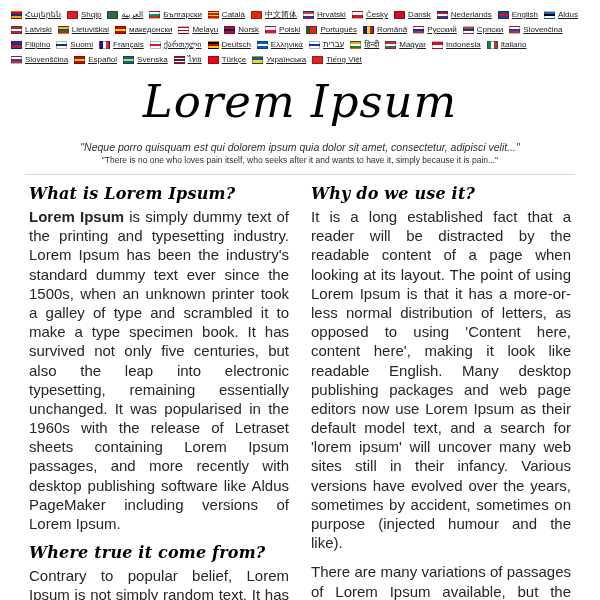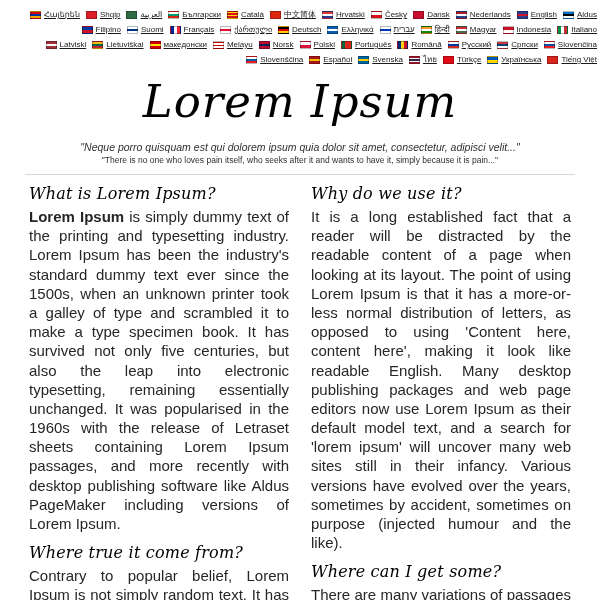--- a/index.html
+++ b/index.html
@@ -1,38 +1,38 @@
 <!DOCTYPE html>
 <html><head>
 <meta charset="utf-8">
 <style>
   html,body{margin:0;padding:0;background:#fff;}
   body{width:600px;height:600px;overflow:hidden;font-family:"Liberation Sans",sans-serif;color:#222;}
 
   
   .lang-bar{padding-top:7px;}
-  .lang-row{text-align:right;line-height:14px;white-space:nowrap;padding-left:8px;}
+  .lang-row{text-align:left;line-height:14px;white-space:nowrap;padding-left:8px;}
   .lang{display:inline-flex;align-items:center;margin:0 3px;cursor:pointer;}
   .flag{width:11px;height:8px;display:inline-block;box-sizing:border-box;
         border:1px solid rgba(0,0,0,.28);margin-right:3px;flex:none;}
   .lang-label{font-size:8px;color:#1a1a1a;text-decoration:underline;}
 
   
   .site-title{font-family:"DejaVu Serif",serif;font-style:italic;font-weight:normal;
               font-size:45px;text-align:center;margin:8px 0 0;color:#000;letter-spacing:1px;}
   .quote{text-align:center;margin-top:13px;color:#2f2f2f;}
   .quote-latin{font-size:10.5px;font-style:italic;}
   .quote-english{font-size:8.5px;margin-top:2px;}
 
   .rule{border:none;border-top:1px solid #d7d7d7;margin:9px 25px 0;}
 
   
   .cols{display:flex;gap:22px;padding:2px 29px 0;}
   .col{flex:1;min-width:0;}
-  h2.sec{font-family:"DejaVu Serif",serif;font-style:italic;font-weight:normal;
+  h2.sec{font-family:"DejaVu Serif",serif;font-style:italic;font-weight:bold;
          font-size:16px;color:#000;margin:7px 0 3px;letter-spacing:.2px;}
   p.body{font-size:15px;line-height:1.28;text-align:justify;margin:4px 0 10px;color:#262626;}
 
   
   .generator{display:flex;align-items:flex-start;margin-top:8px;font-size:10px;}
   .count-input{width:24px;height:16px;border:1px solid #9a9a9a;border-radius:2px;
                text-align:center;font-size:10px;margin:11px 10px 0 8px;font-family:inherit;}
   .radio-group{display:flex;flex-direction:column;gap:1px;}
   .radio-row{display:flex;align-items:flex-end;gap:4px;cursor:pointer;line-height:13px;margin-top:36px;}
   .radio{width:9px;height:9px;border:1px solid #555;border-radius:50%;background:#fff;
@@ -82,20 +82,54 @@
           <span class="flag" style="background: linear-gradient(rgb(174, 28, 40) 0%, rgb(174, 28, 40) 33.3333%, rgb(255, 255, 255) 33.3333%, rgb(255, 255, 255) 66.6667%, rgb(33, 70, 139) 66.6667%, rgb(33, 70, 139) 100%);"></span>
           <span class="lang-label">Nederlands</span>
         </span><span class="lang">
           <span class="flag" style="background: linear-gradient(rgb(43, 63, 142) 0%, rgb(43, 63, 142) 33.3333%, rgb(207, 20, 43) 33.3333%, rgb(207, 20, 43) 66.6667%, rgb(43, 63, 142) 66.6667%, rgb(43, 63, 142) 100%);"></span>
           <span class="lang-label">English</span>
         </span><span class="lang">
           <span class="flag" style="background: linear-gradient(rgb(0, 114, 206) 0%, rgb(0, 114, 206) 33.3333%, rgb(0, 0, 0) 33.3333%, rgb(0, 0, 0) 66.6667%, rgb(255, 255, 255) 66.6667%, rgb(255, 255, 255) 100%);"></span>
           <span class="lang-label">Aldus</span>
         </span></div>
       <div class="lang-row"><span class="lang">
+          <span class="flag" style="background: linear-gradient(rgb(158, 48, 57) 0%, rgb(158, 48, 57) 33.3333%, rgb(255, 255, 255) 33.3333%, rgb(255, 255, 255) 66.6667%, rgb(158, 48, 57) 66.6667%, rgb(158, 48, 57) 100%);"></span>
+          <span class="lang-label">Latviski</span>
+        </span><span class="lang">
+          <span class="flag" style="background: linear-gradient(rgb(253, 185, 19) 0%, rgb(253, 185, 19) 33.3333%, rgb(0, 106, 68) 33.3333%, rgb(0, 106, 68) 66.6667%, rgb(193, 39, 45) 66.6667%, rgb(193, 39, 45) 100%);"></span>
+          <span class="lang-label">Lietuviškai</span>
+        </span><span class="lang">
+          <span class="flag" style="background: linear-gradient(rgb(210, 0, 0) 0%, rgb(210, 0, 0) 33.3333%, rgb(255, 230, 0) 33.3333%, rgb(255, 230, 0) 66.6667%, rgb(210, 0, 0) 66.6667%, rgb(210, 0, 0) 100%);"></span>
+          <span class="lang-label">македонски</span>
+        </span><span class="lang">
+          <span class="flag" style="background: linear-gradient(rgb(204, 0, 1) 0%, rgb(204, 0, 1) 25%, rgb(255, 255, 255) 25%, rgb(255, 255, 255) 50%, rgb(204, 0, 1) 50%, rgb(204, 0, 1) 75%, rgb(255, 255, 255) 75%, rgb(255, 255, 255) 100%);"></span>
+          <span class="lang-label">Melayu</span>
+        </span><span class="lang">
+          <span class="flag" style="background: linear-gradient(rgb(186, 12, 47) 0%, rgb(186, 12, 47) 33.3333%, rgb(0, 32, 91) 33.3333%, rgb(0, 32, 91) 66.6667%, rgb(186, 12, 47) 66.6667%, rgb(186, 12, 47) 100%);"></span>
+          <span class="lang-label">Norsk</span>
+        </span><span class="lang">
+          <span class="flag" style="background: linear-gradient(rgb(255, 255, 255) 0%, rgb(255, 255, 255) 50%, rgb(220, 20, 60) 50%, rgb(220, 20, 60) 100%);"></span>
+          <span class="lang-label">Polski</span>
+        </span><span class="lang">
+          <span class="flag" style="background: linear-gradient(to right, rgb(4, 106, 56) 0%, rgb(4, 106, 56) 33.3333%, rgb(218, 41, 28) 33.3333%, rgb(218, 41, 28) 66.6667%, rgb(218, 41, 28) 66.6667%, rgb(218, 41, 28) 100%);"></span>
+          <span class="lang-label">Português</span>
+        </span><span class="lang">
+          <span class="flag" style="background: linear-gradient(to right, rgb(0, 43, 127) 0%, rgb(0, 43, 127) 33.3333%, rgb(252, 209, 22) 33.3333%, rgb(252, 209, 22) 66.6667%, rgb(206, 17, 38) 66.6667%, rgb(206, 17, 38) 100%);"></span>
+          <span class="lang-label">Română</span>
+        </span><span class="lang">
+          <span class="flag" style="background: linear-gradient(rgb(255, 255, 255) 0%, rgb(255, 255, 255) 33.3333%, rgb(0, 57, 166) 33.3333%, rgb(0, 57, 166) 66.6667%, rgb(213, 43, 30) 66.6667%, rgb(213, 43, 30) 100%);"></span>
+          <span class="lang-label">Русский</span>
+        </span><span class="lang">
+          <span class="flag" style="background: linear-gradient(rgb(198, 54, 60) 0%, rgb(198, 54, 60) 33.3333%, rgb(12, 64, 118) 33.3333%, rgb(12, 64, 118) 66.6667%, rgb(255, 255, 255) 66.6667%, rgb(255, 255, 255) 100%);"></span>
+          <span class="lang-label">Српски</span>
+        </span><span class="lang">
+          <span class="flag" style="background: linear-gradient(rgb(255, 255, 255) 0%, rgb(255, 255, 255) 33.3333%, rgb(11, 78, 162) 33.3333%, rgb(11, 78, 162) 66.6667%, rgb(238, 28, 37) 66.6667%, rgb(238, 28, 37) 100%);"></span>
+          <span class="lang-label">Slovenčina</span>
+        </span></div>
+      <div class="lang-row"><span class="lang">
           <span class="flag" style="background: linear-gradient(rgb(0, 56, 168) 0%, rgb(0, 56, 168) 50%, rgb(206, 17, 38) 50%, rgb(206, 17, 38) 100%);"></span>
           <span class="lang-label">Filipino</span>
         </span><span class="lang">
           <span class="flag" style="background: linear-gradient(rgb(255, 255, 255) 0%, rgb(255, 255, 255) 33.3333%, rgb(0, 53, 128) 33.3333%, rgb(0, 53, 128) 66.6667%, rgb(255, 255, 255) 66.6667%, rgb(255, 255, 255) 100%);"></span>
           <span class="lang-label">Suomi</span>
         </span><span class="lang">
           <span class="flag" style="background: linear-gradient(to right, rgb(0, 35, 149) 0%, rgb(0, 35, 149) 33.3333%, rgb(255, 255, 255) 33.3333%, rgb(255, 255, 255) 66.6667%, rgb(237, 41, 57) 66.6667%, rgb(237, 41, 57) 100%);"></span>
           <span class="lang-label">Français</span>
         </span><span class="lang">
           <span class="flag" style="background: linear-gradient(rgb(255, 255, 255) 0%, rgb(255, 255, 255) 33.3333%, rgb(232, 17, 45) 33.3333%, rgb(232, 17, 45) 66.6667%, rgb(255, 255, 255) 66.6667%, rgb(255, 255, 255) 100%);"></span>
@@ -114,54 +148,20 @@
           <span class="lang-label">हिन्दी</span>
         </span><span class="lang">
           <span class="flag" style="background: linear-gradient(rgb(206, 41, 57) 0%, rgb(206, 41, 57) 33.3333%, rgb(255, 255, 255) 33.3333%, rgb(255, 255, 255) 66.6667%, rgb(71, 112, 80) 66.6667%, rgb(71, 112, 80) 100%);"></span>
           <span class="lang-label">Magyar</span>
         </span><span class="lang">
           <span class="flag" style="background: linear-gradient(rgb(206, 17, 38) 0%, rgb(206, 17, 38) 50%, rgb(255, 255, 255) 50%, rgb(255, 255, 255) 100%);"></span>
           <span class="lang-label">Indonesia</span>
         </span><span class="lang">
           <span class="flag" style="background: linear-gradient(to right, rgb(0, 146, 70) 0%, rgb(0, 146, 70) 33.3333%, rgb(255, 255, 255) 33.3333%, rgb(255, 255, 255) 66.6667%, rgb(206, 43, 55) 66.6667%, rgb(206, 43, 55) 100%);"></span>
           <span class="lang-label">Italiano</span>
-        </span></div>
-      <div class="lang-row"><span class="lang">
-          <span class="flag" style="background: linear-gradient(rgb(158, 48, 57) 0%, rgb(158, 48, 57) 33.3333%, rgb(255, 255, 255) 33.3333%, rgb(255, 255, 255) 66.6667%, rgb(158, 48, 57) 66.6667%, rgb(158, 48, 57) 100%);"></span>
-          <span class="lang-label">Latviski</span>
-        </span><span class="lang">
-          <span class="flag" style="background: linear-gradient(rgb(253, 185, 19) 0%, rgb(253, 185, 19) 33.3333%, rgb(0, 106, 68) 33.3333%, rgb(0, 106, 68) 66.6667%, rgb(193, 39, 45) 66.6667%, rgb(193, 39, 45) 100%);"></span>
-          <span class="lang-label">Lietuviškai</span>
-        </span><span class="lang">
-          <span class="flag" style="background: linear-gradient(rgb(210, 0, 0) 0%, rgb(210, 0, 0) 33.3333%, rgb(255, 230, 0) 33.3333%, rgb(255, 230, 0) 66.6667%, rgb(210, 0, 0) 66.6667%, rgb(210, 0, 0) 100%);"></span>
-          <span class="lang-label">македонски</span>
-        </span><span class="lang">
-          <span class="flag" style="background: linear-gradient(rgb(204, 0, 1) 0%, rgb(204, 0, 1) 25%, rgb(255, 255, 255) 25%, rgb(255, 255, 255) 50%, rgb(204, 0, 1) 50%, rgb(204, 0, 1) 75%, rgb(255, 255, 255) 75%, rgb(255, 255, 255) 100%);"></span>
-          <span class="lang-label">Melayu</span>
-        </span><span class="lang">
-          <span class="flag" style="background: linear-gradient(rgb(186, 12, 47) 0%, rgb(186, 12, 47) 33.3333%, rgb(0, 32, 91) 33.3333%, rgb(0, 32, 91) 66.6667%, rgb(186, 12, 47) 66.6667%, rgb(186, 12, 47) 100%);"></span>
-          <span class="lang-label">Norsk</span>
-        </span><span class="lang">
-          <span class="flag" style="background: linear-gradient(rgb(255, 255, 255) 0%, rgb(255, 255, 255) 50%, rgb(220, 20, 60) 50%, rgb(220, 20, 60) 100%);"></span>
-          <span class="lang-label">Polski</span>
-        </span><span class="lang">
-          <span class="flag" style="background: linear-gradient(to right, rgb(4, 106, 56) 0%, rgb(4, 106, 56) 33.3333%, rgb(218, 41, 28) 33.3333%, rgb(218, 41, 28) 66.6667%, rgb(218, 41, 28) 66.6667%, rgb(218, 41, 28) 100%);"></span>
-          <span class="lang-label">Português</span>
-        </span><span class="lang">
-          <span class="flag" style="background: linear-gradient(to right, rgb(0, 43, 127) 0%, rgb(0, 43, 127) 33.3333%, rgb(252, 209, 22) 33.3333%, rgb(252, 209, 22) 66.6667%, rgb(206, 17, 38) 66.6667%, rgb(206, 17, 38) 100%);"></span>
-          <span class="lang-label">Română</span>
-        </span><span class="lang">
-          <span class="flag" style="background: linear-gradient(rgb(255, 255, 255) 0%, rgb(255, 255, 255) 33.3333%, rgb(0, 57, 166) 33.3333%, rgb(0, 57, 166) 66.6667%, rgb(213, 43, 30) 66.6667%, rgb(213, 43, 30) 100%);"></span>
-          <span class="lang-label">Русский</span>
-        </span><span class="lang">
-          <span class="flag" style="background: linear-gradient(rgb(198, 54, 60) 0%, rgb(198, 54, 60) 33.3333%, rgb(12, 64, 118) 33.3333%, rgb(12, 64, 118) 66.6667%, rgb(255, 255, 255) 66.6667%, rgb(255, 255, 255) 100%);"></span>
-          <span class="lang-label">Српски</span>
-        </span><span class="lang">
-          <span class="flag" style="background: linear-gradient(rgb(255, 255, 255) 0%, rgb(255, 255, 255) 33.3333%, rgb(11, 78, 162) 33.3333%, rgb(11, 78, 162) 66.6667%, rgb(238, 28, 37) 66.6667%, rgb(238, 28, 37) 100%);"></span>
-          <span class="lang-label">Slovenčina</span>
         </span></div>
       <div class="lang-row"><span class="lang">
           <span class="flag" style="background: linear-gradient(rgb(255, 255, 255) 0%, rgb(255, 255, 255) 33.3333%, rgb(0, 93, 164) 33.3333%, rgb(0, 93, 164) 66.6667%, rgb(237, 28, 36) 66.6667%, rgb(237, 28, 36) 100%);"></span>
           <span class="lang-label">Slovenščina</span>
         </span><span class="lang">
           <span class="flag" style="background: linear-gradient(rgb(170, 21, 27) 0%, rgb(170, 21, 27) 33.3333%, rgb(241, 191, 0) 33.3333%, rgb(241, 191, 0) 66.6667%, rgb(170, 21, 27) 66.6667%, rgb(170, 21, 27) 100%);"></span>
           <span class="lang-label">Español</span>
         </span><span class="lang">
           <span class="flag" style="background: linear-gradient(rgb(0, 101, 164) 0%, rgb(0, 101, 164) 33.3333%, rgb(254, 204, 2) 33.3333%, rgb(254, 204, 2) 66.6667%, rgb(0, 101, 164) 66.6667%, rgb(0, 101, 164) 100%);"></span>
           <span class="lang-label">Svenska</span>
@@ -197,21 +197,20 @@
 
       <h2 class="sec">Where true it come from?</h2>
       <p class="body">Contrary to popular belief, Lorem Ipsum is not simply random text. It has roots in a piece of classical Latin literature from 45 BC, making it over 2000 years old. Richard McClintock, a Latin professor at Hampden-Sydney College in Virginia, looked up one of the more obscure Latin words, consectetur, from a Lorem Ipsum passage, and going through the cites of the word in classical literature, discovered the undoubtable source. Lorem Ipsum comes from sections 1.10.32 and 1.10.33 of "de Finibus Bonorum et Malorum" (The Extremes of Good and Evil) by Cicero, written in 45 BC. This book is a treatise on the theory of ethics, very popular during the Renaissance. The first line of Lorem Ipsum, "Lorem ipsum dolor sit amet..", comes from a line in section 1.10.32.</p>
       <p class="body">The standard chunk of Lorem Ipsum used since the 1500s is reproduced below for those interested. Sections 1.10.32 and 1.10.33 from "de Finibus Bonorum et Malorum" by Cicero are also reproduced in their exact original form, accompanied by English versions from the 1914 translation by H. Rackham.</p>
     </div>
 
     <div class="col">
       <h2 class="sec">Why do we use it?</h2>
       <p class="body">It is a long established fact that a reader will be distracted by the readable content of a page when looking at its layout. The point of using Lorem Ipsum is that it has a more-or-less normal distribution of letters, as opposed to using 'Content here, content here', making it look like readable English. Many desktop publishing packages and web page editors now use Lorem Ipsum as their default model text, and a search for 'lorem ipsum' will uncover many web sites still in their infancy. Various versions have evolved over the years, sometimes by accident, sometimes on purpose (injected humour and the like).</p>
 
-      <h2 class="sec">Where can I get some?</h2>
       <p class="body">There are many variations of passages of Lorem Ipsum available, but the majority have suffered alteration in some form, by injected humour, or randomised words which don't look even slightly believable. If you are going to use a passage of Lorem Ipsum, you need to be sure there isn't anything embarrassing hidden in the middle of text. All the Lorem Ipsum generators on the Internet tend to repeat predefined chunks as necessary, making this the first true generator on the Internet. It uses a dictionary of over 200 Latin words, combined with a handful of model sentence structures, to generate Lorem Ipsum which looks reasonable. The generated Lorem Ipsum is therefore always free from repetition, injected humour, or non-characteristic words etc.</p>
 
       <div class="generator">
         <input class="count-input" type="text" value="5" style="">
         <div class="radio-group">
             <label class="radio-row">
               <span class="radio sel"></span>
               <span>paragraphs</span>
             </label>
             <label class="radio-row">

